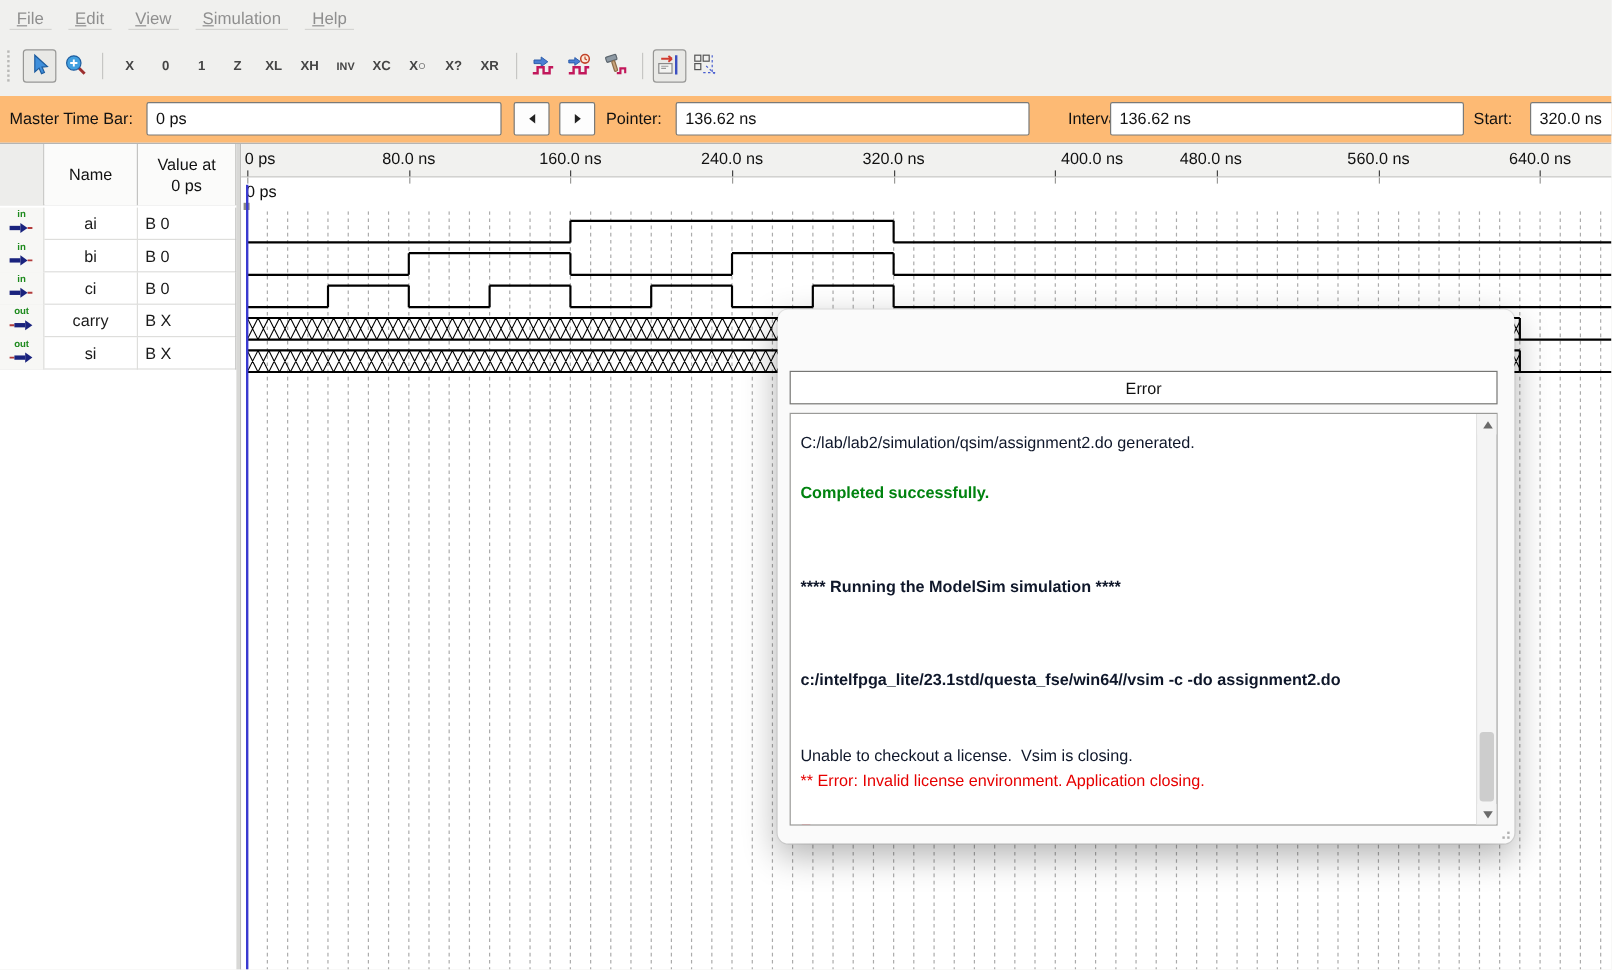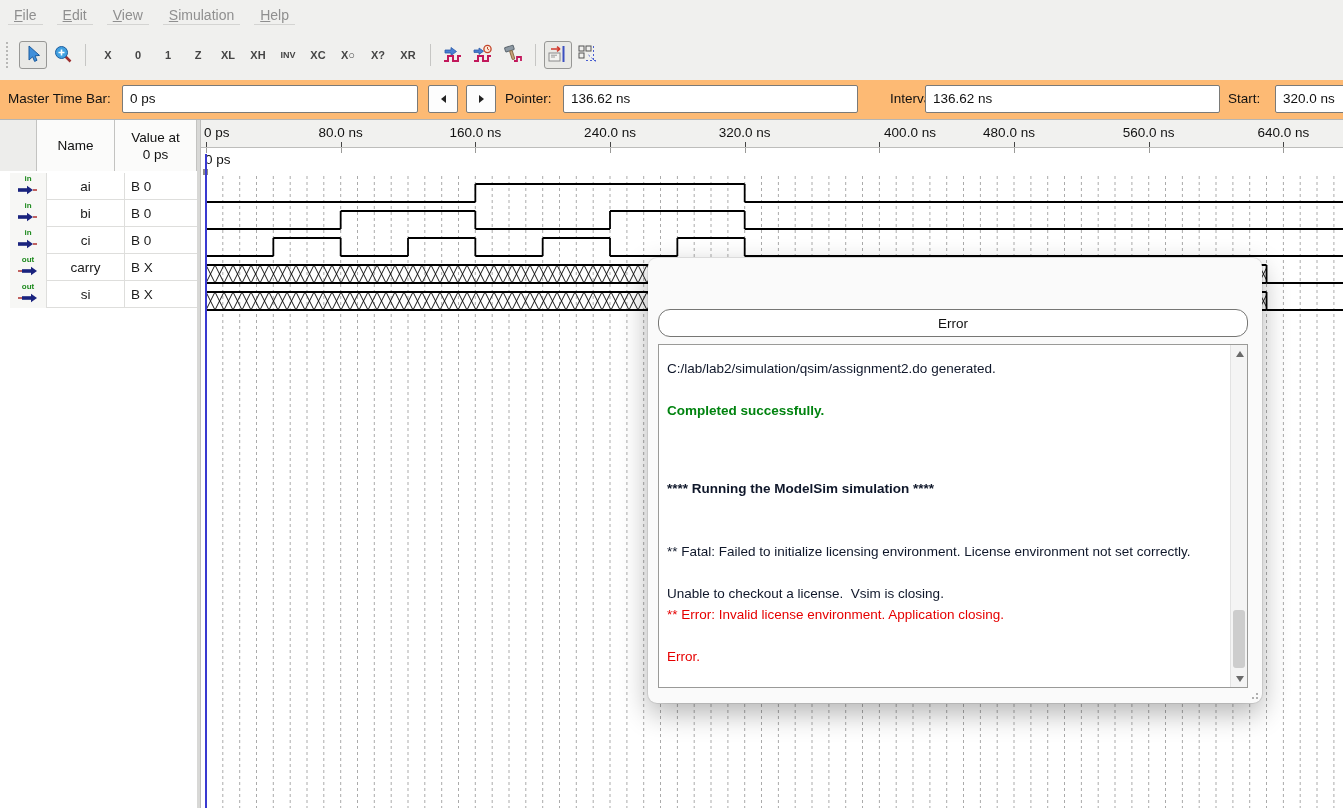--- a/index.html
+++ b/index.html
@@ -32,21 +32,21 @@
   
   .main { position:absolute; left:0; top:119px; width:1343px; height:689px; border-top:1px solid #b5b5b3; background:#fff; }
 
   
   .sig-table { position:absolute; left:0; top:0; width:197px; height:689px; background:#fff; }
   .sig-head { position:absolute; left:0; top:0; width:197px; height:51px; border-bottom:1px solid #b9b9b7; }
   .sh-cell { position:absolute; top:0; height:51px; border-right:1px solid #c3c3c1; display:flex; align-items:center; justify-content:center; text-align:center; font-size:13.5px; color:#111; background:#fbfbfa; }
   .sh-icon { left:0; width:37px; background:#ededeb; }
   .sh-name { left:37px; width:78px; }
   .sh-value { left:115px; width:82px; line-height:17px; }
-  .sig-row { position:absolute; left:10px; width:197px; height:27px; border-bottom:1px solid #dededc; }
+  .sig-row { position:absolute; left:0; width:197px; height:27px; border-bottom:1px solid #dededc; }
   .sr-icon { position:absolute; left:0; top:0; width:37px; height:27px; border-right:1px solid #dededc; display:flex; flex-direction:column; align-items:center; justify-content:center; background:#f7f7f5; }
   .sr-dir { font-size:8px; line-height:8px; color:#1d8a1d; font-weight:bold; }
   .sr-name { position:absolute; left:37px; top:0; width:78px; height:27px; border-right:1px solid #dededc; display:flex; align-items:center; justify-content:center; font-size:13.5px; }
   .sr-value { position:absolute; left:115px; top:0; width:82px; height:27px; border-right:1px solid #c3c3c1; display:flex; align-items:center; padding-left:6px; font-size:13.5px; }
 
   .splitter { position:absolute; left:197px; top:0; width:4px; height:689px; background:#d8d8d6; border-right:1px solid #bdbdbb; }
 
   
   .wave-area { position:absolute; left:201px; top:0; right:0; height:689px; background:#fff; }
   .ruler { position:absolute; left:0; top:0; right:0; height:28px; background:#f1f1ef; border-bottom:1px solid #bdbdbb; }
@@ -57,21 +57,21 @@
   .sub-tick { position:absolute; top:0; width:1px; height:5px; background:#9a9a98; }
   .cursor-handle { position:absolute; left:0px; bottom:1px; width:5px; height:6px; background:#8a8a88; }
   #wavesvg { position:absolute; left:0; top:56px; }
   .cursor-line { position:absolute; left:0px; top:34px; width:2px; height:655px; background:#3a3ad0; }
 
   
   .dialog { position:absolute; left:648px; top:258px; width:614px; height:445px; background:#fafafa; border-radius:9px; box-shadow:0 10px 28px rgba(0,0,0,.30), 0 0 0 1px rgba(0,0,0,.08); z-index:10; }
   .dlg-title { position:absolute; left:0; top:0; width:100%; height:38px; display:flex; align-items:center; padding-left:13px; }
   .dlg-title-text { font-size:14px; color:#111; margin-left:9px; }
   .dlg-close { position:absolute; right:8px; top:5px; width:30px; height:28px; display:flex; align-items:center; justify-content:center; border-radius:5px; }
-  .dlg-progress { position:absolute; left:10px; top:51px; width:590px; height:28px; background:#fff; border:1px solid #767674; border-radius:12px; display:flex; align-items:center; justify-content:center; font-size:13.5px; color:#111; }
+  .dlg-progress { position:absolute; left:10px; top:51px; width:590px; height:28px; background:#fff; border:1px solid #767674; border-radius:0; display:flex; align-items:center; justify-content:center; font-size:13.5px; color:#111; }
   .dlg-log { position:absolute; left:10px; top:86px; width:590px; height:344px; background:#fff; border:1px solid #9a9a98; overflow:hidden; }
   .log-lines { position:absolute; left:0; top:0; right:17px; bottom:0; padding:13px 8px 0 8px; }
   .log-line { min-height:21px; line-height:21px; font-size:13.5px; color:#0f172a; white-space:pre-wrap; }
   .log-line.b { font-weight:bold;margin-top:36px; }
   .log-line.s { font-weight:bold; color:#00830f; }
   .log-line.e { font-weight:normal; color:#e60000; }
   .sb { position:absolute; right:0; top:0; width:17px; height:100%; background:#f4f4f4; border-left:1px solid #e2e2e2; }
   .sb-btn { position:absolute; left:0; width:17px; height:17px; display:flex; align-items:center; justify-content:center; background:#f4f4f4; }
   .sb-up { top:0; } .sb-down { bottom:0; }
   .tri-up { width:0; height:0; border-left:4px solid transparent; border-right:4px solid transparent; border-bottom:6px solid #6a6a6a; }
@@ -335,22 +335,22 @@
       <span>Error</span>
     </div>
     <div class="dlg-log">
       <div class="log-lines" id="log-lines">
           <div class="log-line ">C:/lab/lab2/simulation/qsim/assignment2.do generated.</div>
           <div class="log-line ">&nbsp;</div>
           <div class="log-line s">Completed successfully.</div>
           <div class="log-line ">&nbsp;</div>
           <div class="log-line b">**** Running the ModelSim simulation ****</div>
           <div class="log-line ">&nbsp;</div>
-          <div class="log-line ">&nbsp;</div>
-          <div class="log-line ">** Fatal: Failed to initialize licensing environment. License environment not set correctly.</div>
+          <div class="log-line b">c:/intelfpga_lite/23.1std/questa_fse/win64//vsim -c -do assignment2.do</div>
+          <div class="log-line ">&nbsp;</div>
           <div class="log-line ">&nbsp;</div>
           <div class="log-line ">Unable to checkout a license.  Vsim is closing.</div>
           <div class="log-line e">** Error: Invalid license environment. Application closing.</div>
           <div class="log-line ">&nbsp;</div>
           <div class="log-line e">Error.</div>
         </div>
       <div class="sb">
         <div class="sb-btn sb-up">
             <span class="tri-up"></span>
           </div>

